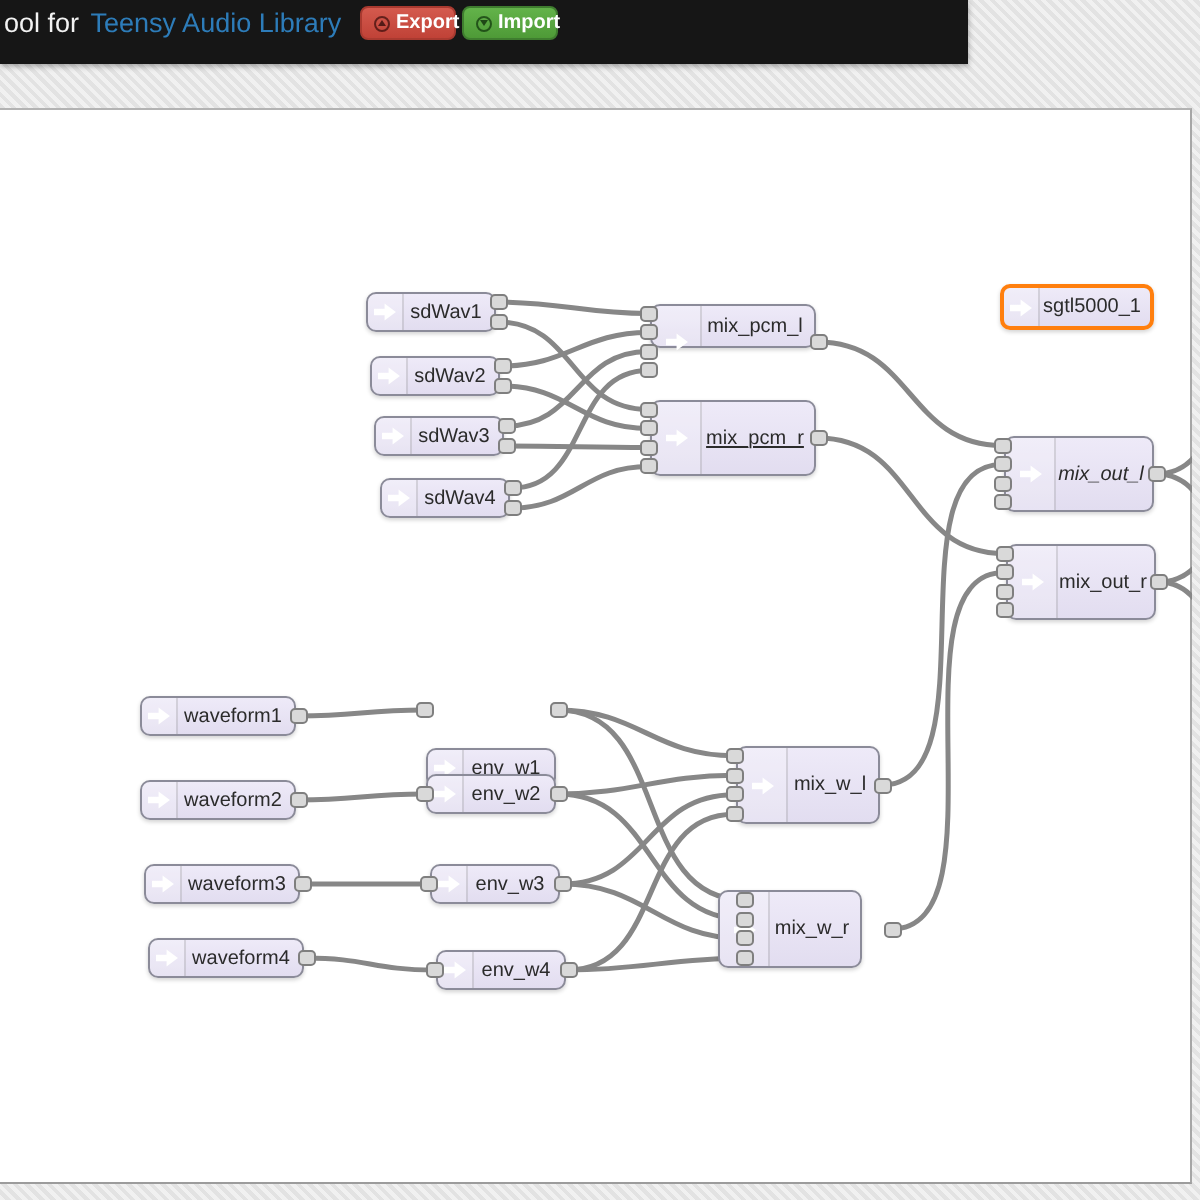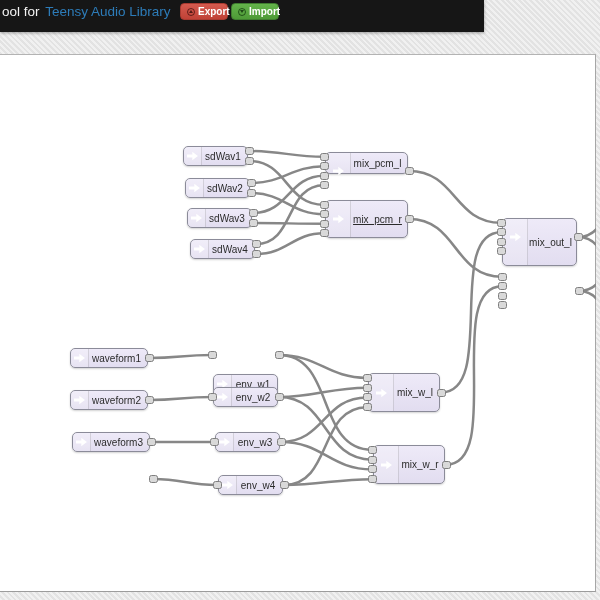--- a/index.html
+++ b/index.html
@@ -134,31 +134,43 @@
         <div class="iconzone" style="width: 24px;">
           <div class="arrow" style="left: 7px; top: 13px;"></div>
         </div>
         <span class="nlabel" style="left: 24px; text-decoration: underline;">mix_pcm_r</span>
       </div>
       <div class="port" style="left: 319.5px; top: 200.75px;"></div>
       <div class="port" style="left: 319.5px; top: 210.25px;"></div>
       <div class="port" style="left: 319.5px; top: 219.75px;"></div>
       <div class="port" style="left: 319.5px; top: 229.25px;"></div>
       <div class="port" style="left: 404.5px; top: 215px;"></div>
-      <div class="node" style="left: 502px; top: 218px; width: 75px; height: 48px;">
+      <div class="node selected" style="left: 500px; top: 142px; width: 77px; height: 23px;">
+        <div class="iconzone" style="width: 17px;">
+          <div class="arrow" style="left: 3px; top: 5px;"></div>
+        </div>
+        <span class="nlabel" style="left: 17px;">sgtl5000_1</span>
+      </div>
+      <div class="node" style="left: 502px; top: 218px; width: 75px; height: 38px; font-style: italic;">
         <div class="iconzone" style="width: 24px;">
           <div class="arrow" style="left: 7px; top: 13px;"></div>
         </div>
         <span class="nlabel" style="left: 24px;">mix_out_l</span>
       </div>
       <div class="port" style="left: 496.5px; top: 218.75px;"></div>
       <div class="port" style="left: 496.5px; top: 228.25px;"></div>
       <div class="port" style="left: 496.5px; top: 237.75px;"></div>
       <div class="port" style="left: 496.5px; top: 247.25px;"></div>
       <div class="port" style="left: 573.5px; top: 233px;"></div>
+      <div class="node" style="left: 503px; top: 272px; width: 75px; height: 38px;">
+        <div class="iconzone" style="width: 24px;">
+          <div class="arrow" style="left: 7px; top: 13px;"></div>
+        </div>
+        <span class="nlabel" style="left: 24px;">mix_out_r</span>
+      </div>
       <div class="port" style="left: 497.5px; top: 272.75px;"></div>
       <div class="port" style="left: 497.5px; top: 282.25px;"></div>
       <div class="port" style="left: 497.5px; top: 291.75px;"></div>
       <div class="port" style="left: 497.5px; top: 301.25px;"></div>
       <div class="port" style="left: 574.5px; top: 287px;"></div>
       <div class="node" style="left: 70px; top: 348px; width: 78px; height: 20px;">
         <div class="iconzone" style="width: 17px;">
           <div class="arrow" style="left: 3px; top: 4px;"></div>
         </div>
         <span class="nlabel" style="left: 17px;">waveform1</span>
@@ -171,20 +183,26 @@
         <span class="nlabel" style="left: 17px;">waveform2</span>
       </div>
       <div class="port" style="left: 144.5px; top: 396px;"></div>
       <div class="node" style="left: 72px; top: 432px; width: 78px; height: 20px;">
         <div class="iconzone" style="width: 17px;">
           <div class="arrow" style="left: 3px; top: 4px;"></div>
         </div>
         <span class="nlabel" style="left: 17px;">waveform3</span>
       </div>
       <div class="port" style="left: 146.5px; top: 438px;"></div>
+      <div class="node" style="left: 74px; top: 469px; width: 78px; height: 20px;">
+        <div class="iconzone" style="width: 17px;">
+          <div class="arrow" style="left: 3px; top: 4px;"></div>
+        </div>
+        <span class="nlabel" style="left: 17px;">waveform4</span>
+      </div>
       <div class="port" style="left: 148.5px; top: 475px;"></div>
       <div class="node" style="left: 213px; top: 345px; width: 65px; height: 20px; margin-top: 29px;">
         <div class="iconzone" style="width: 17px;">
           <div class="arrow" style="left: 3px; top: 4px;"></div>
         </div>
         <span class="nlabel" style="left: 17px;">env_w1</span>
       </div>
       <div class="port" style="left: 207.5px; top: 351px;"></div>
       <div class="port" style="left: 274.5px; top: 351px;"></div>
       <div class="node" style="left: 213px; top: 387px; width: 65px; height: 20px;">
@@ -215,21 +233,21 @@
         <div class="iconzone" style="width: 24px;">
           <div class="arrow" style="left: 7px; top: 14px;"></div>
         </div>
         <span class="nlabel" style="left: 24px;">mix_w_l</span>
       </div>
       <div class="port" style="left: 362.5px; top: 373.875px;"></div>
       <div class="port" style="left: 362.5px; top: 383.625px;"></div>
       <div class="port" style="left: 362.5px; top: 393.375px;"></div>
       <div class="port" style="left: 362.5px; top: 403.125px;"></div>
       <div class="port" style="left: 436.5px; top: 388.5px;"></div>
-      <div class="node" style="left: 373px; top: 445px; width: 72px; height: 39px;">
+      <div class="node" style="left: 359px; top: 445px; width: 72px; height: 39px;">
         <div class="iconzone" style="width: 24px;">
           <div class="arrow" style="left: 7px; top: 14px;"></div>
         </div>
         <span class="nlabel" style="left: 24px;">mix_w_r</span>
       </div>
       <div class="port" style="left: 367.5px; top: 445.875px;"></div>
       <div class="port" style="left: 367.5px; top: 455.625px;"></div>
       <div class="port" style="left: 367.5px; top: 465.375px;"></div>
       <div class="port" style="left: 367.5px; top: 475.125px;"></div>
       <div class="port" style="left: 441.5px; top: 460.5px;"></div>

